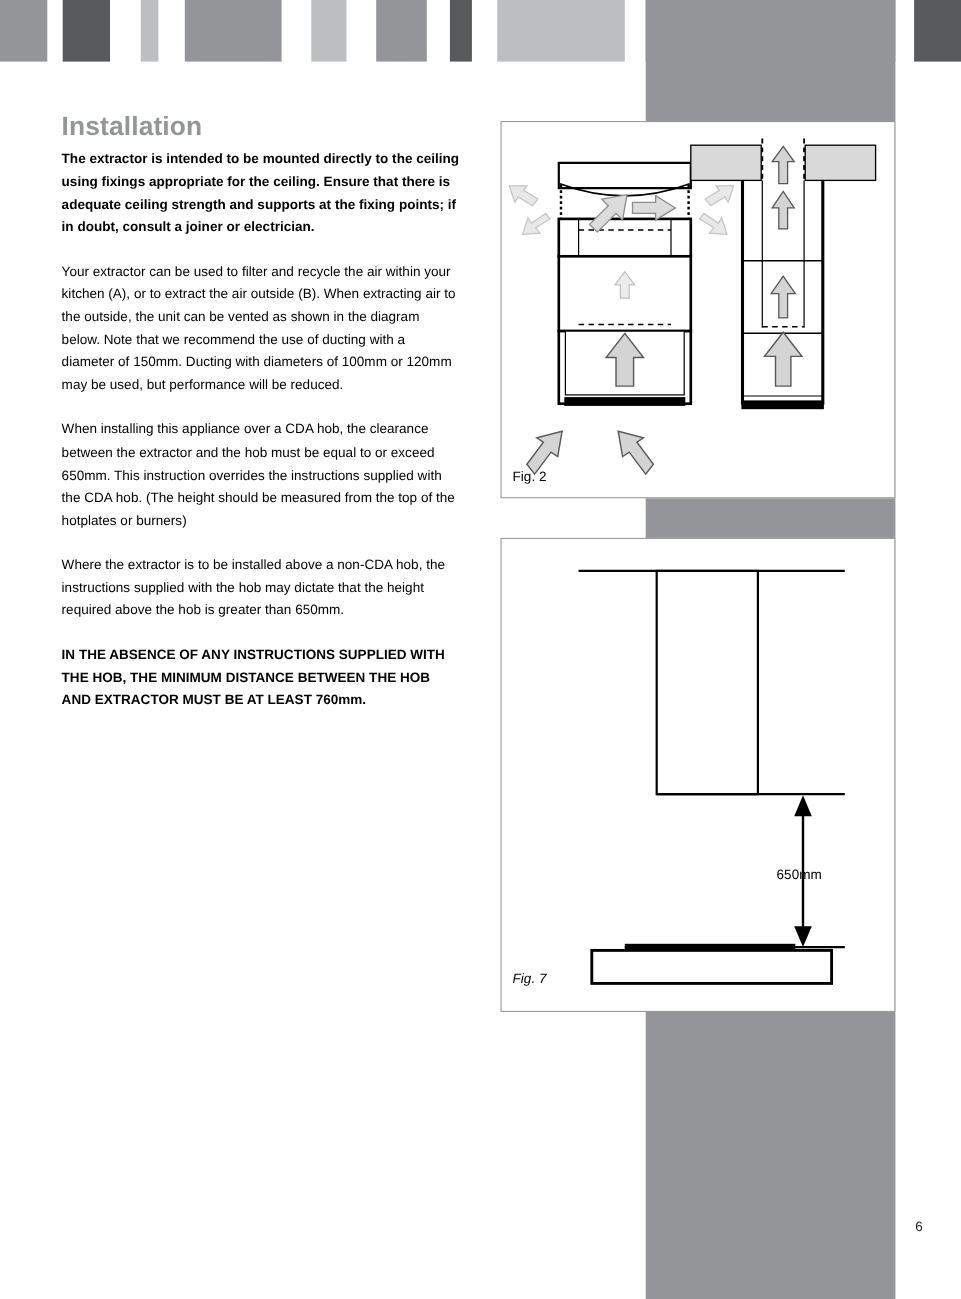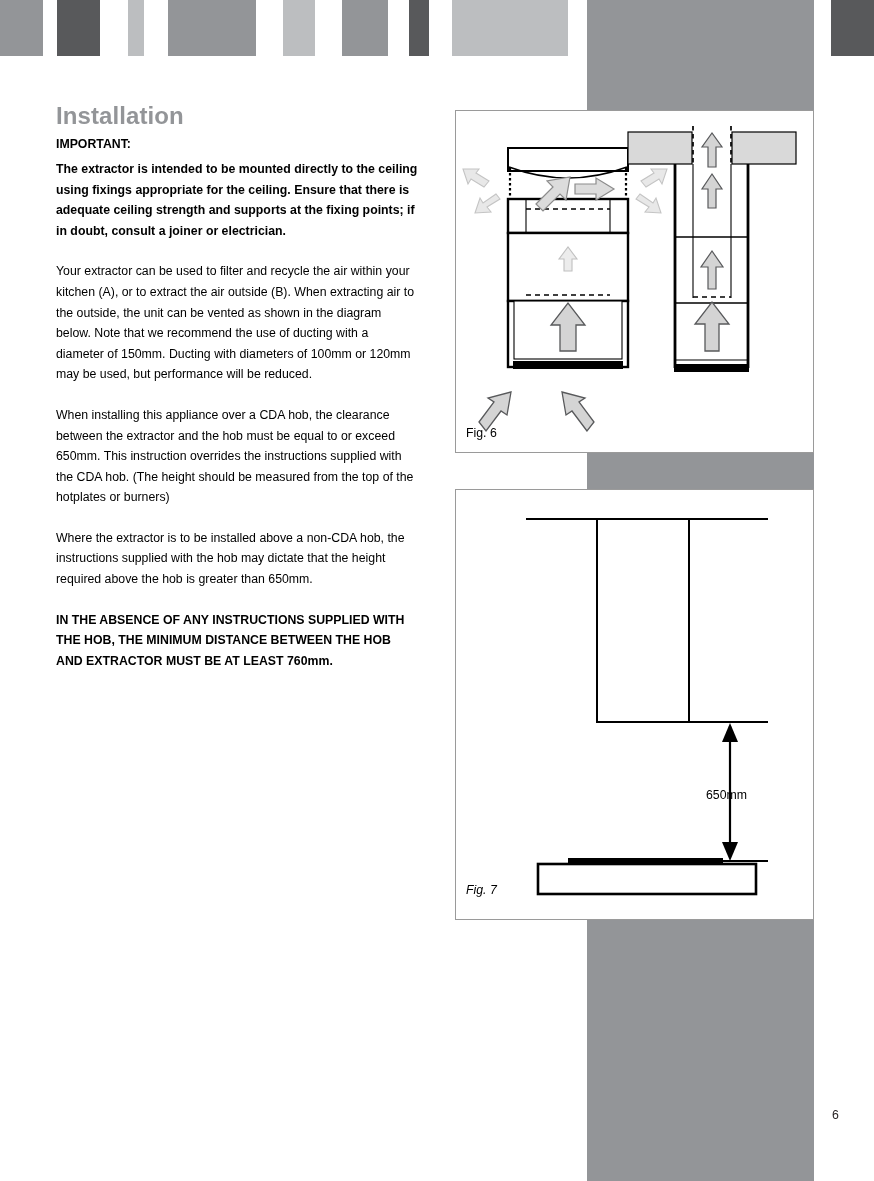--- a/index.html
+++ b/index.html
@@ -67,21 +67,20 @@
     <div class="tb" style="left: 587px; width: 227px; background: rgb(147, 149, 152);"></div>
     <div class="tb" style="left: 831px; width: 43px; background: rgb(88, 89, 91);"></div>
   </div>
 
 <div id="grey-backdrop"></div>
 
 <div id="text-col">
 
   <h1 id="page-title">Installation</h1>
 
-  <p id="important-label">IMPORTANT:</p>
 
   <p class="para bold">The extractor is intended to be mounted directly to the ceiling using fixings appropriate for the ceiling. Ensure that there is adequate ceiling strength and supports at the fixing points; if in doubt, consult a joiner or electrician.</p>
 
   <p class="para">Your extractor can be used to filter and recycle the air within your kitchen (A), or to extract the air outside (B). When extracting air to the outside, the unit can be vented as shown in the diagram below. Note that we recommend the use of ducting with a diameter of 150mm. Ducting with diameters of 100mm or 120mm may be used, but performance will be reduced.</p>
 
   <p class="para">When installing this appliance over a CDA hob, the clearance between the extractor and the hob must be equal to or exceed 650mm. This instruction overrides the instructions supplied with the CDA hob. (The height should be measured from the top of the hotplates or burners)</p>
 
   <p class="para">Where the extractor is to be installed above a non-CDA hob, the instructions supplied with the hob may dictate that the height required above the hob is greater than 650mm.</p>
 
   <p class="para caps">IN THE ABSENCE OF ANY INSTRUCTIONS SUPPLIED WITH THE HOB, THE MINIMUM DISTANCE BETWEEN THE HOB AND EXTRACTOR MUST BE AT LEAST 760mm.</p>
@@ -163,21 +162,21 @@
 
       <rect x="218" y="253" width="75" height="8" fill="#000000" stroke="none"></rect>
 
       <path d="M252 56 L252 36 L246 36 L256 22 L266 36 L260 36 L260 56 Z" fill="#d4d4d4" stroke="#58595b" stroke-width="1.2"></path>
       <path d="M252 97 L252 78 L246 78 L256 63 L266 78 L260 78 L260 97 Z" fill="#d4d4d4" stroke="#58595b" stroke-width="1.2"></path>
       <path d="M252 178 L252 156 L245 156 L256 140 L267 156 L260 156 L260 178 Z" fill="#d4d4d4" stroke="#58595b" stroke-width="1.2"></path>
       <path d="M249 240 L249 213 L239 213 L256 191 L273 213 L263 213 L263 240 Z" fill="#d4d4d4" stroke="#58595b" stroke-width="1.3"></path>
     </g>
   </svg>
 
-  <div id="fig6-caption" class="fig-caption">Fig. 6</div>
+  <div id="fig6-caption" class="fig-caption">Fig. 2</div>
 </div>
 
 <div id="fig7-panel" class="fig-panel">
 
   <svg class="fig-svg" width="356" height="428" viewBox="0 0 356 428">
 
     <line x1="70" y1="29" x2="312" y2="29" stroke="#000000" stroke-width="2"></line>
 
     <rect x="141" y="29" width="92" height="203" fill="#ffffff" stroke="#000000" stroke-width="2"></rect>
 

